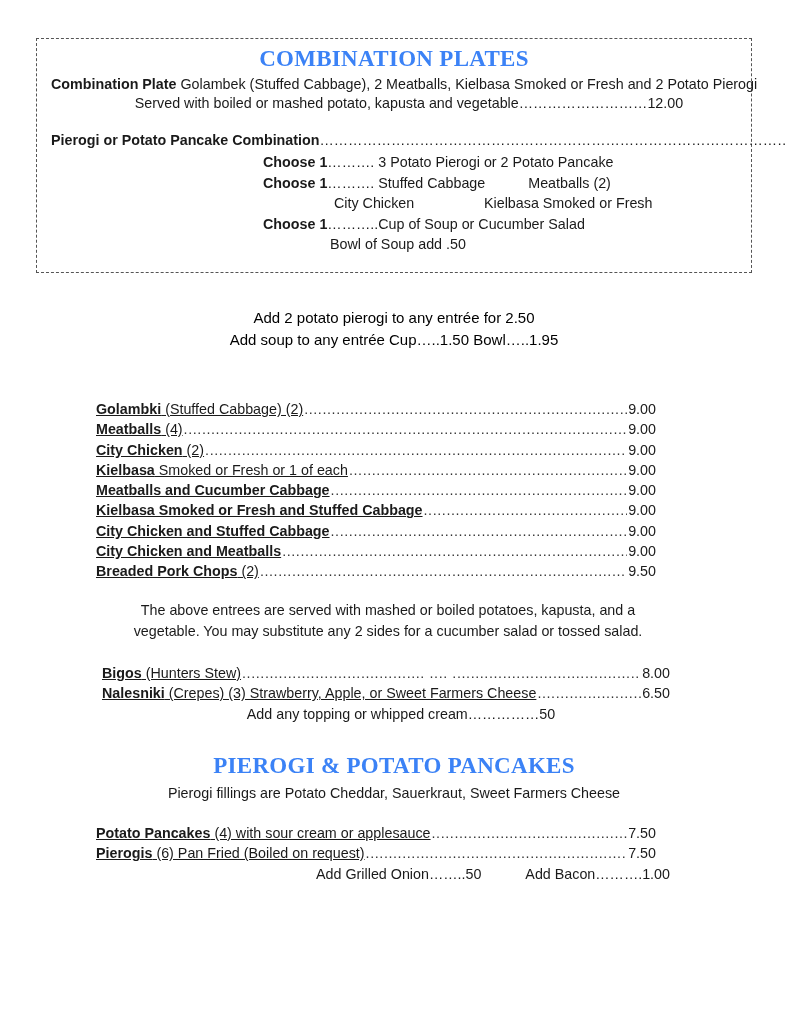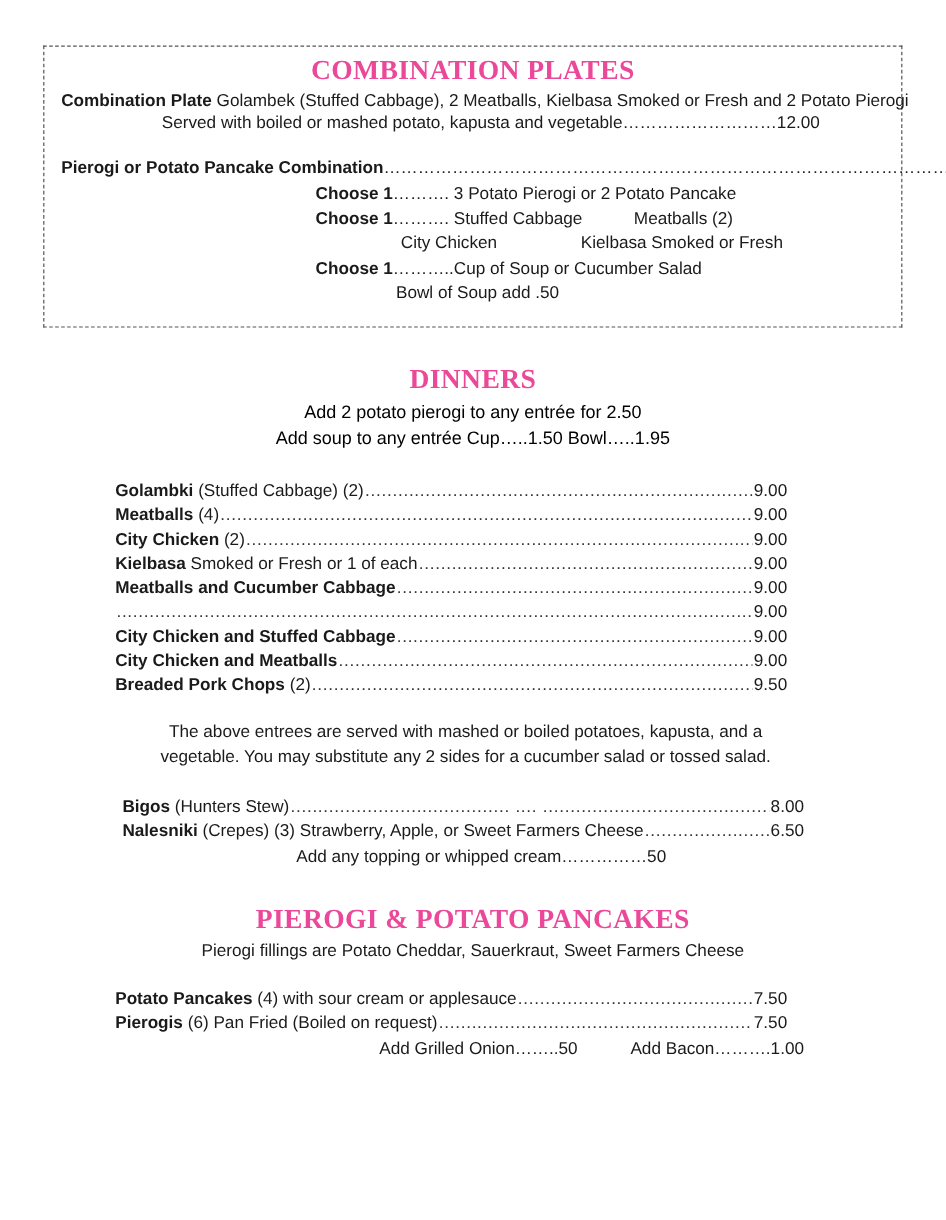--- a/index.html
+++ b/index.html
@@ -18,21 +18,21 @@
   .page {
     position: relative;
     width: 788px;
     height: 1017px;
   }
 
   
   .section-heading {
     font-family: "Liberation Serif", serif;
     font-weight: bold;
-    color: #ec4899;
+    color: #3b82f6;
     text-align: center;
     letter-spacing: 0.3px;
   }
   .heading-combo {
     font-size: 23px;
     line-height: 26px;
     padding-top: 7px;
   }
   .heading-dinners {
     font-size: 23px;
@@ -110,21 +110,21 @@
     top: 399px;
     width: 560px;
   }
   .item-row {
     display: flex;
     align-items: baseline;
     font-size: 14.3px;
     line-height: 20.3px;
     white-space: nowrap;
   }
-  .item-name { flex: 0 0 auto; }
+  .item-name { flex: 0 0 auto; text-decoration: underline; }
   .leader {
     flex: 1 1 auto;
     overflow: hidden;
     white-space: nowrap;
     font-size: 14.3px;
     letter-spacing: 0.6px;
     color: #333;
     margin: 0 1px;
   }
   .price { flex: 0 0 auto; }
@@ -222,21 +222,20 @@
           <span class="choose-label">Choose 1</span><span>………..</span><span>Cup of Soup or Cucumber Salad</span>
         </div>
         <div class="choose-row">
           <span style="display:inline-block;width:67px"></span><span>Bowl of Soup add .50</span>
         </div>
       </div>
     </div>
   </div>
 
   <div class="dinners-wrap">
-    <div class="section-heading heading-dinners">DINNERS</div>
     <div class="dinner-sub first">Add 2 potato pierogi to any entrée for 2.50</div>
     <div class="dinner-sub">Add  soup  to  any entrée     Cup…..1.50   Bowl…..1.95</div>
   </div>
 
   <div class="item-list">
     <div class="item-row">
       <span class="item-name"><span class="b">Golambki</span><span> (Stuffed Cabbage) (2)</span></span>
       <span class="leader">..................................................................................................................................</span>
       <span class="price">9.00</span>
     </div>
@@ -254,20 +253,21 @@
       <span class="item-name"><span class="b">Kielbasa</span><span> Smoked or Fresh or 1 of each</span></span>
       <span class="leader">..................................................................................................................................</span>
       <span class="price">9.00</span>
     </div>
     <div class="item-row">
       <span class="item-name"><span class="b">Meatballs and Cucumber Cabbage</span><span> </span></span>
       <span class="leader">..................................................................................................................................</span>
       <span class="price">9.00</span>
     </div>
     <div class="item-row">
+      <span class="item-name"><span class="b">Kielbasa Smoked or Fresh and Stuffed Cabbage</span><span> </span></span>
       <span class="leader">..................................................................................................................................</span>
       <span class="price">9.00</span>
     </div>
     <div class="item-row">
       <span class="item-name"><span class="b">City Chicken and Stuffed Cabbage</span><span> </span></span>
       <span class="leader">..................................................................................................................................</span>
       <span class="price">9.00</span>
     </div>
     <div class="item-row">
       <span class="item-name"><span class="b">City Chicken and Meatballs</span><span></span></span>

